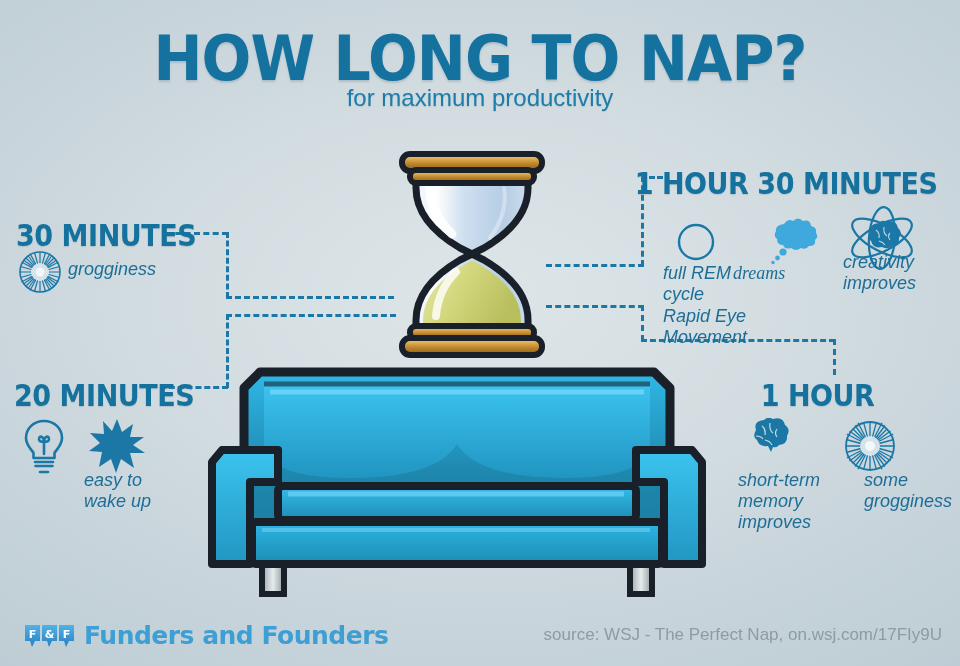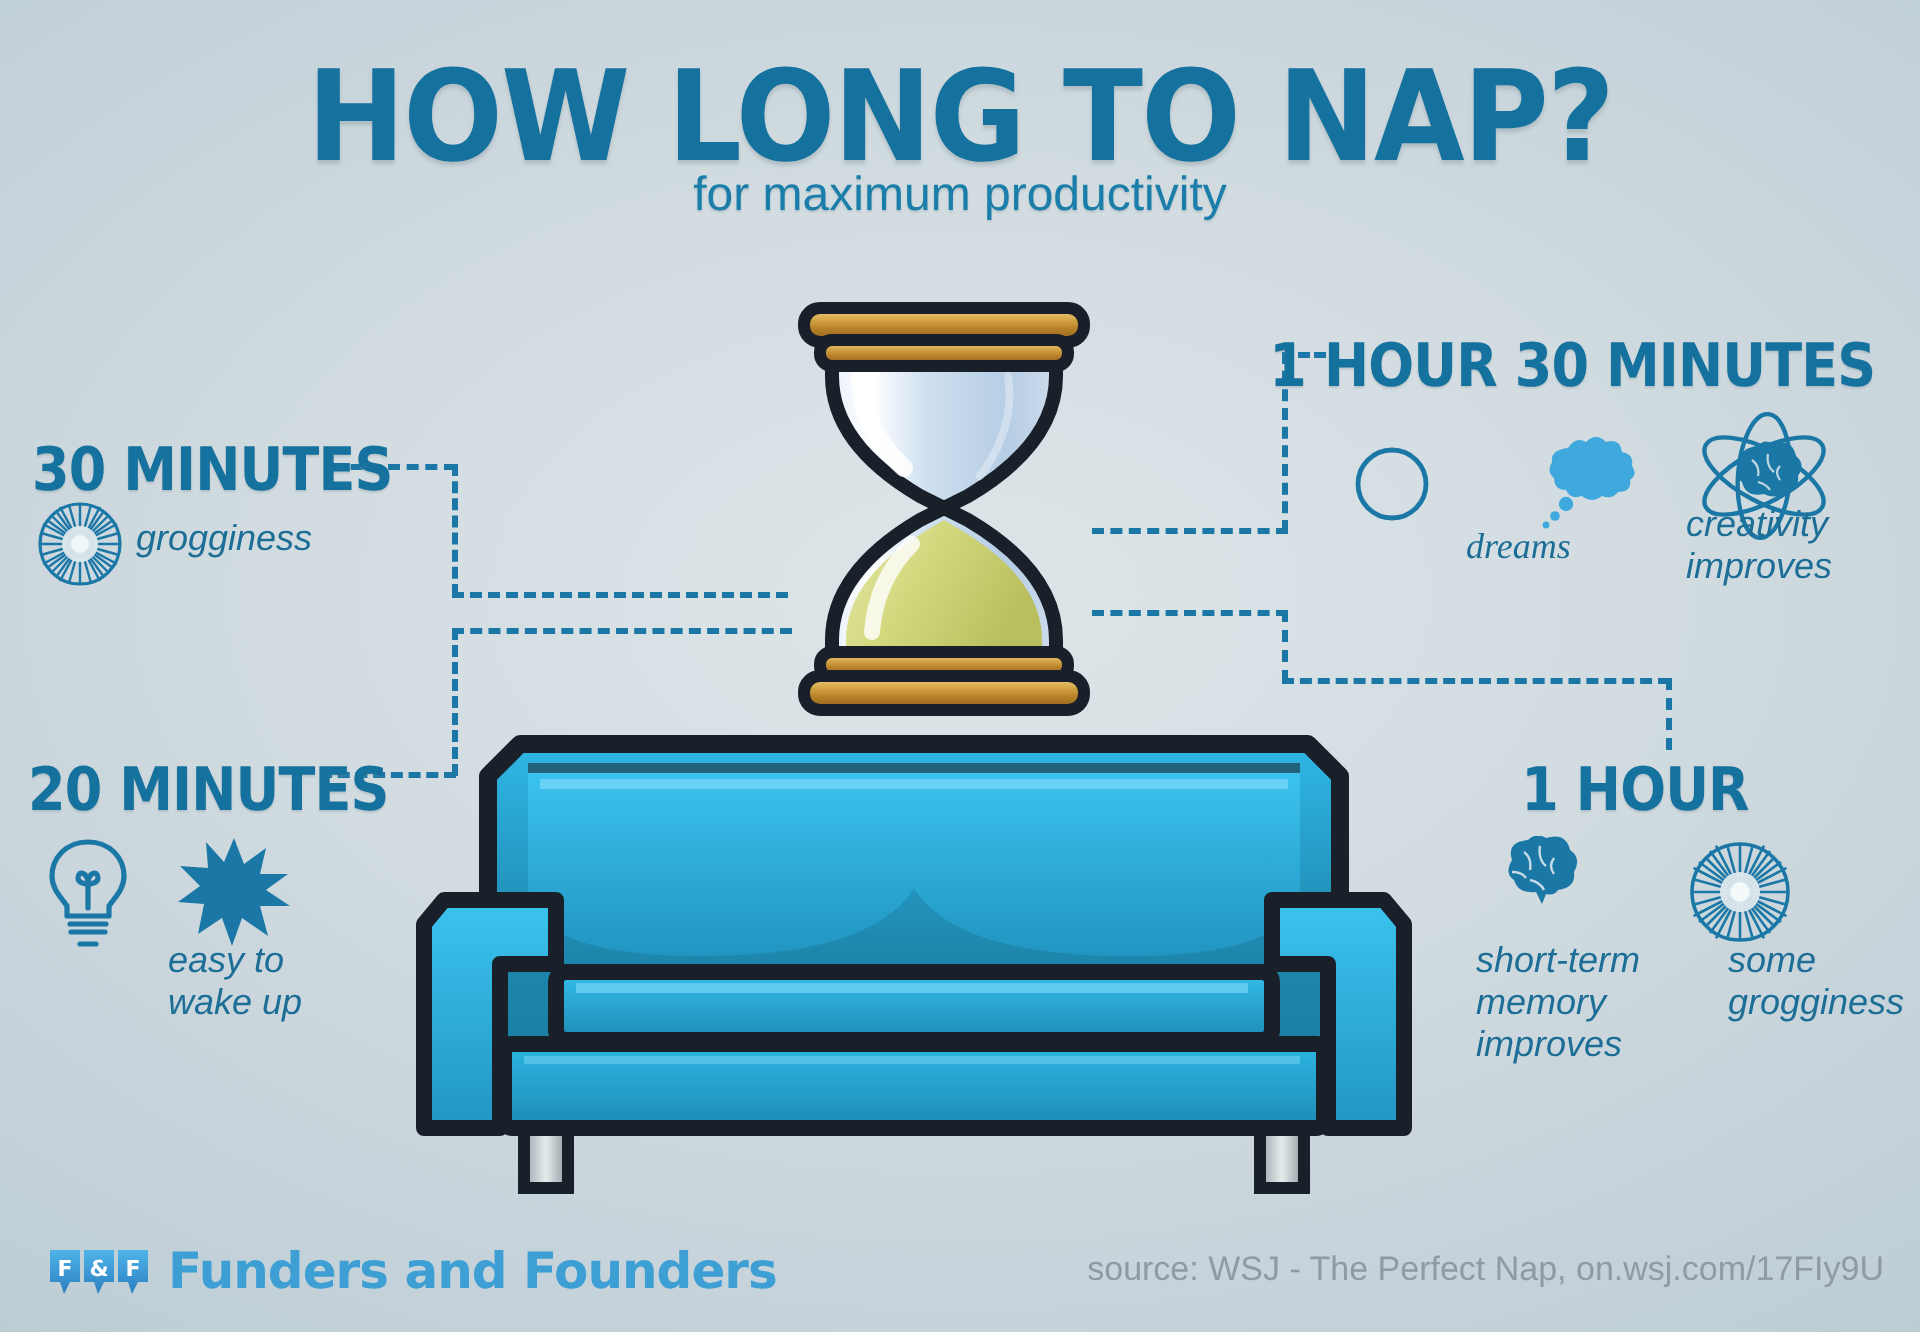--- a/index.html
+++ b/index.html
@@ -237,20 +237,26 @@
     <div>easy to</div>
     <div>wake up</div>
   </div>
 
   <div class="timelabel r" style="right:22px;top:166px;text-align:right;">1 HOUR 30 MINUTES</div>
 
   <div class="iconbox" style="left:676px;top:222px;">
     <svg width="40" height="40" viewBox="0 0 40 40">
       <circle cx="20" cy="20" r="17" fill="none" stroke="#1b78a6" stroke-width="2.4"></circle>
     </svg>
+  </div>
+  <div class="cap" style="left:663px;top:263px;width:92px;">
+    <div>full REM</div>
+    <div>cycle</div>
+    <div class="small" style="margin-top:1px;">Rapid Eye</div>
+    <div class="small">Movement</div>
   </div>
 
   <div class="iconbox" style="left:766px;top:218px;">
     <svg width="54" height="48" viewBox="0 0 54 48">
       <g fill="#3fa9dd">
         <path d="M18 6 q4 -6 9 -3 q5 -5 10 0 q7 -2 8 5 q6 1 5 7 q3 4 -1 7 q1 6 -6 6 q-3 4 -8 2 q-5 4 -10 0 q-6 2 -8 -3 q-6 0 -6 -6 q-4 -3 -1 -8 q-1 -6 8 -7 Z"></path>
         <circle cx="17" cy="34" r="3.6"></circle>
         <circle cx="11.5" cy="40" r="2.4"></circle>
         <circle cx="7" cy="44.5" r="1.7"></circle>
       </g>

